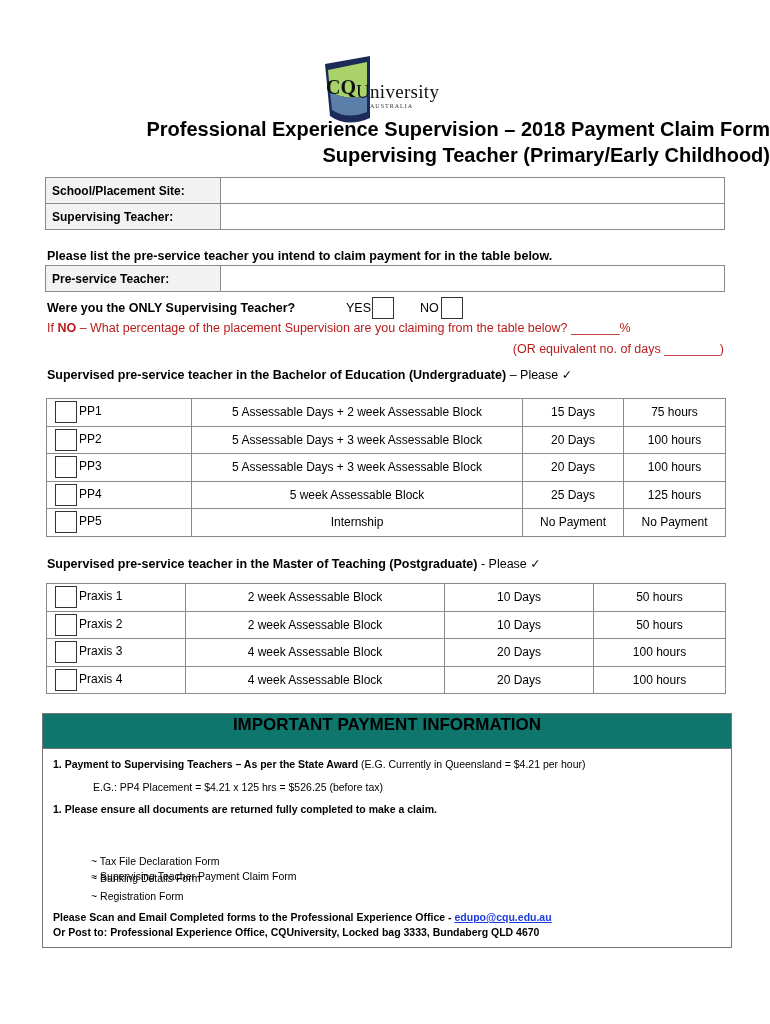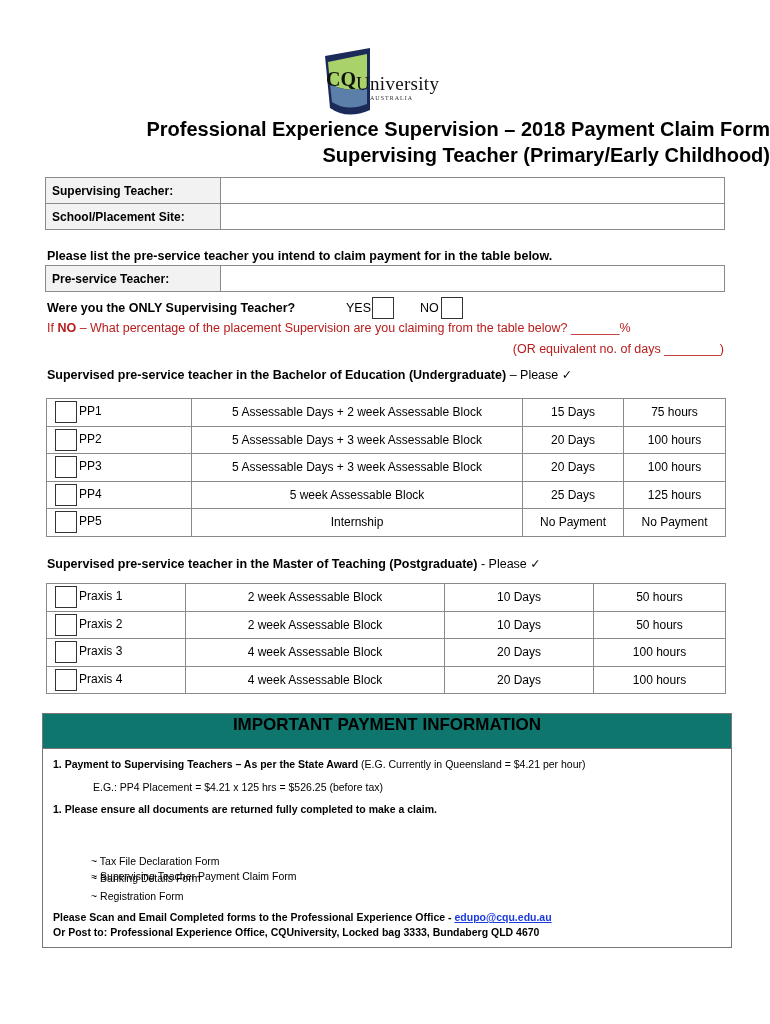--- a/index.html
+++ b/index.html
@@ -1,19 +1,19 @@
 <!DOCTYPE html>
 <html><head>
   <meta charset="utf-8">
   <style>
     html, body { margin: 0; padding: 0; background: #ffffff; }
     body { width: 770px; height: 1024px; position: relative; overflow: hidden;
            font-family: "Liberation Sans", sans-serif; color: #000; }
     .abs { position: absolute; }
-    .logo { left: 322px; top: 48px; width: 130px; height: 72px; }
+    .logo { left: 322px; top: 56px; width: 130px; height: 72px; }
     .title { left: 0; width: 770px; text-align: right; font-weight: bold; font-size: 20px; }
     .t1 { top: 118px; }
     .t2 { top: 144px; }
     .info-table { border-collapse: collapse; position: absolute; }
     .info-table td { border: 1px solid #8a8a8a; font-size: 12px; font-weight: bold; padding: 0 6px; height: 25px; }
     .info-table td.lbl { background: #f2f2f2; }
     .txt { font-size: 12.5px; }
     .bold { font-weight: bold; }
     .red { color: #b91c1c; }
     .cb { display: inline-block; width: 20px; height: 20px; border: 1.5px solid #333; background: #fff; vertical-align: middle; }
@@ -39,25 +39,25 @@
   <div class="abs" style="left:34px;top:25px;font-family:'Liberation Serif',serif;font-size:19px;color:#111;letter-spacing:0.3px;">University</div>
   <div class="abs" style="left:48px;top:47px;font-family:'Liberation Serif',serif;font-size:6px;color:#333;letter-spacing:1px;">AUSTRALIA</div>
 </div>
 
 <div class="abs title t1">Professional Experience Supervision – 2018 Payment Claim Form</div>
 <div class="abs title t2">Supervising Teacher (Primary/Early Childhood)</div>
 
 <table class="info-table" style="left:45px;top:177px;width:680px;">
   <tbody>
       <tr>
-    <td class="lbl" style="width:162px;">Supervising Teacher:</td>
+    <td class="lbl">School/Placement Site:</td>
     <td></td>
   </tr>
   <tr>
-    <td class="lbl">School/Placement Site:</td>
+    <td class="lbl" style="width:162px;">Supervising Teacher:</td>
     <td></td>
   </tr>
 </tbody>
   </table>
 
 <div class="abs txt bold" style="left:47px;top:249px;">Please list the pre-service teacher you intend to claim payment for in the table below.</div>
 <table class="info-table" style="left:45px;top:265px;width:680px;">
   <tbody>
       <tr>
     <td class="lbl" style="width:162px;">Pre-service Teacher:</td>

